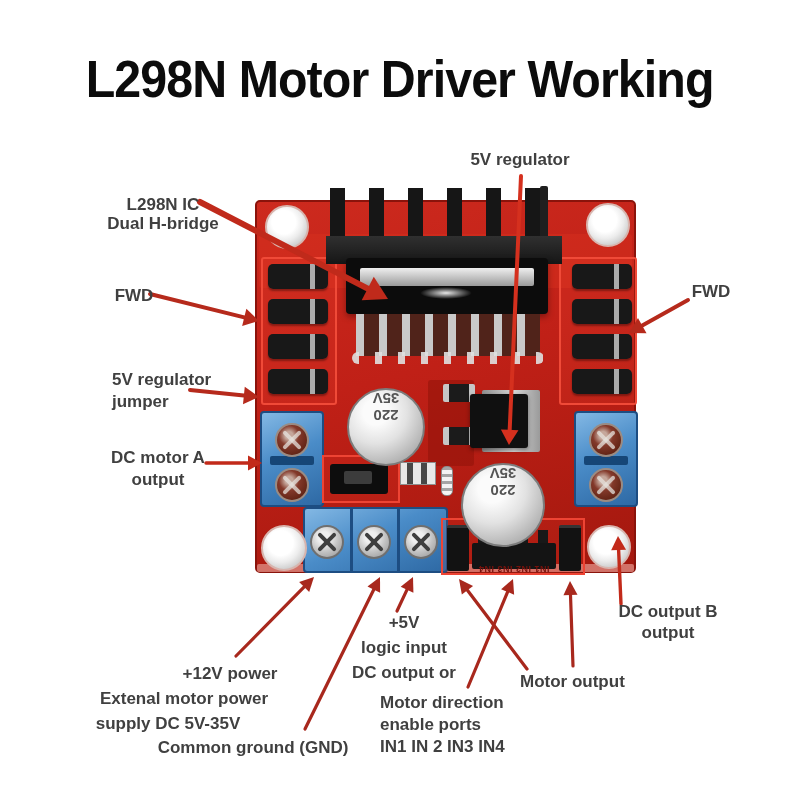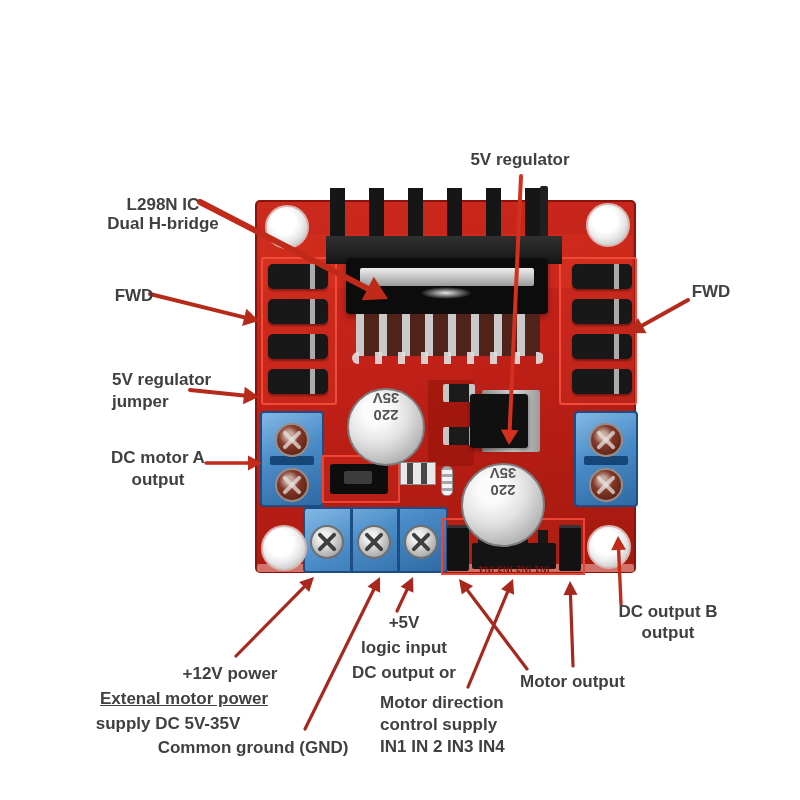--- a/index.html
+++ b/index.html
@@ -79,20 +79,23 @@
         border-radius:2px;box-sizing:border-box;z-index:5;}
   .silk{position:absolute;left:468px;top:563px;width:92px;height:12px;z-index:6;transform:rotate(180deg);
         font:700 9px/12px "Liberation Sans",sans-serif;color:#76110b;letter-spacing:.5px;text-align:center;}
   #arrows{position:absolute;left:0;top:0;z-index:50;pointer-events:none;}
 </style>
 </head>
 <body>
 
 <div class="stage">
 
+  <div class="title-wrap">
+    <h1 class="title">L298N Motor Driver Working</h1>
+  </div>
 
   <div class="board"></div>
   <div class="patch" style="left:259px;top:234px;width:373px;height:54px;background:#d6301f;opacity:.45;border-radius:3px;"></div>
   <div class="patch" style="left:428px;top:380px;width:46px;height:86px;background:#8f120a;opacity:.55;border-radius:3px;"></div>
   <div class="patch" style="left:257px;top:564px;width:377px;height:8px;background:#dd8a80;opacity:.8;border-radius:2px;"></div>
 
   <div class="hole" style="left:265px;top:205px;width:44px;height:44px;"></div>
   <div class="hole" style="left:586px;top:203px;width:44px;height:44px;"></div>
   <div class="hole" style="left:261px;top:525px;width:46px;height:46px;"></div>
   <div class="hole" style="left:587px;top:525px;width:44px;height:44px;"></div>
@@ -214,36 +217,36 @@
   <div class="lbl ctr" style="left:711px;top:292px;">
     <div>FWD</div>
   </div>
   <div class="lbl ctr" style="left:668px;top:622px;line-height:21px;">
     <div>DC output B</div>
     <div>output</div>
   </div>
   <div class="lbl ctr" style="left:230px;top:674px;">
     <div>+12V power</div>
   </div>
-  <div class="lbl ctr" style="left:184px;top:699px;text-decoration:underline;">
+  <div class="lbl ctr" style="left:184px;top:699px;">
     <div>Extenal motor power</div>
   </div>
   <div class="lbl ctr" style="left:168px;top:724px;">
     <div>supply DC 5V-35V</div>
   </div>
   <div class="lbl ctr" style="left:253px;top:748px;">
     <div>Common ground (GND)</div>
   </div>
   <div class="lbl ctr" style="left:404px;top:647px;line-height:25px;">
     <div>+5V</div>
     <div>logic input</div>
     <div>DC output or</div>
   </div>
   <div class="lbl" style="left:380px;top:692px;">
     <div>Motor direction</div>
-    <div>control supply</div>
+    <div>enable ports</div>
     <div>IN1 IN 2 IN3 IN4</div>
   </div>
   <div class="lbl" style="left:520px;top:671px;">
     <div>Motor output</div>
   </div>
 
 </div>
 
 </body></html>

